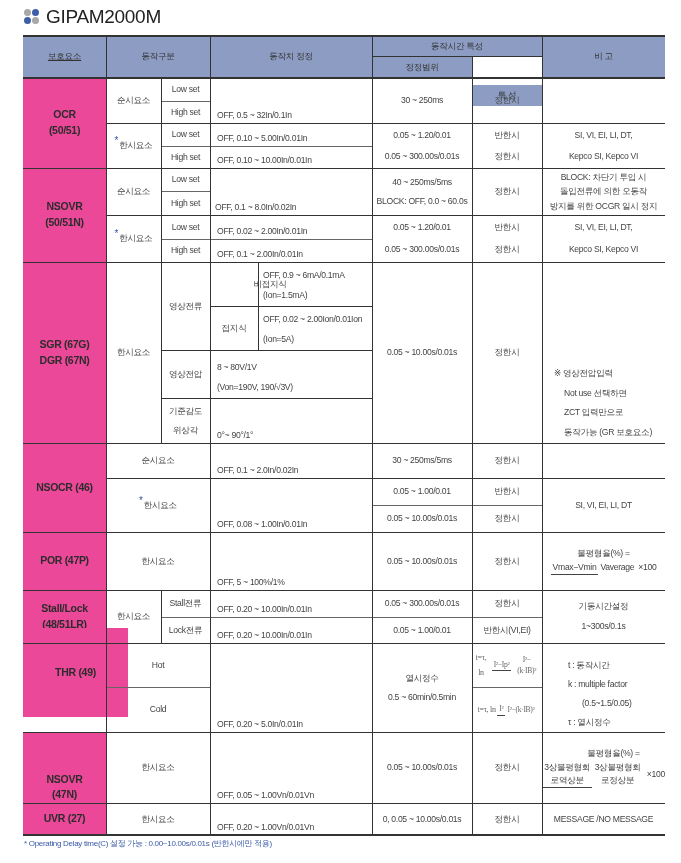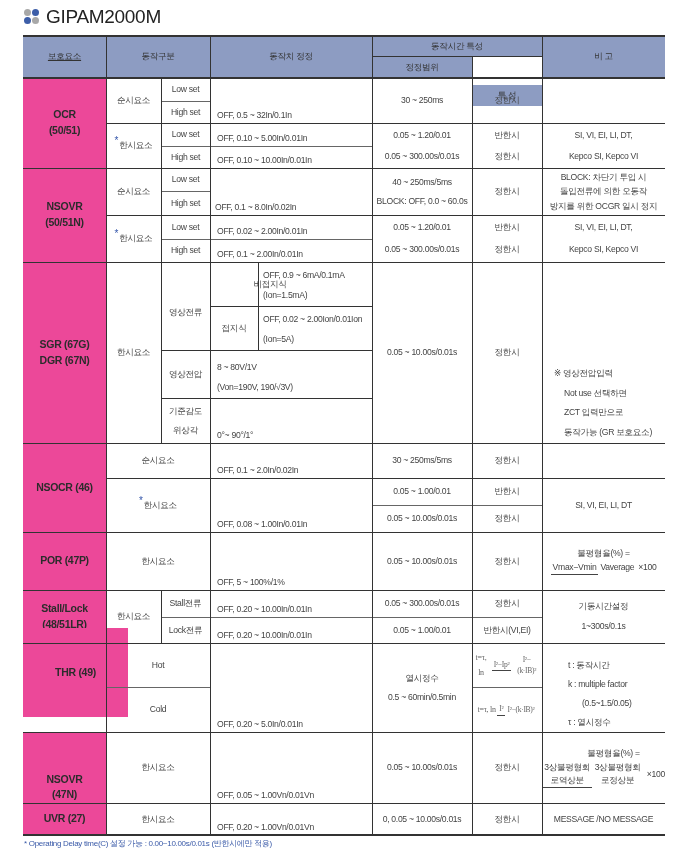--- a/index.html
+++ b/index.html
@@ -187,21 +187,21 @@
       <span>정한시</span>
     </div>
   <div class="cell" style="left:542px;top:215px;width:123px;height:47px;line-height:2.5;">
       <span>SI, VI, EI, LI, DT,</span>
       <span>Kepco SI, Kepco VI</span>
     </div>
 
   <div class="cell" style="left:106px;top:262px;width:55px;height:181px;">
       <span>한시요소</span>
     </div>
-  <div class="cell" style="left:161px;top:268px;width:49px;height:88px;">
+  <div class="cell" style="left:161px;top:262px;width:49px;height:88px;">
       <span>영상전류</span>
     </div>
   <div class="cell" style="left:210px;top:262px;width:48px;height:44px;margin-left:36px;">
       <span>비접지식</span>
     </div>
   <div class="cell left" style="left:258px;top:262px;width:114px;height:44px;padding-left:5px;line-height:2.3;">
       <span>OFF, 0.9 ~ 6mA/0.1mA</span>
       <span>(Ion=1.5mA)</span>
     </div>
   <div class="cell" style="left:210px;top:306px;width:48px;height:44px;">

